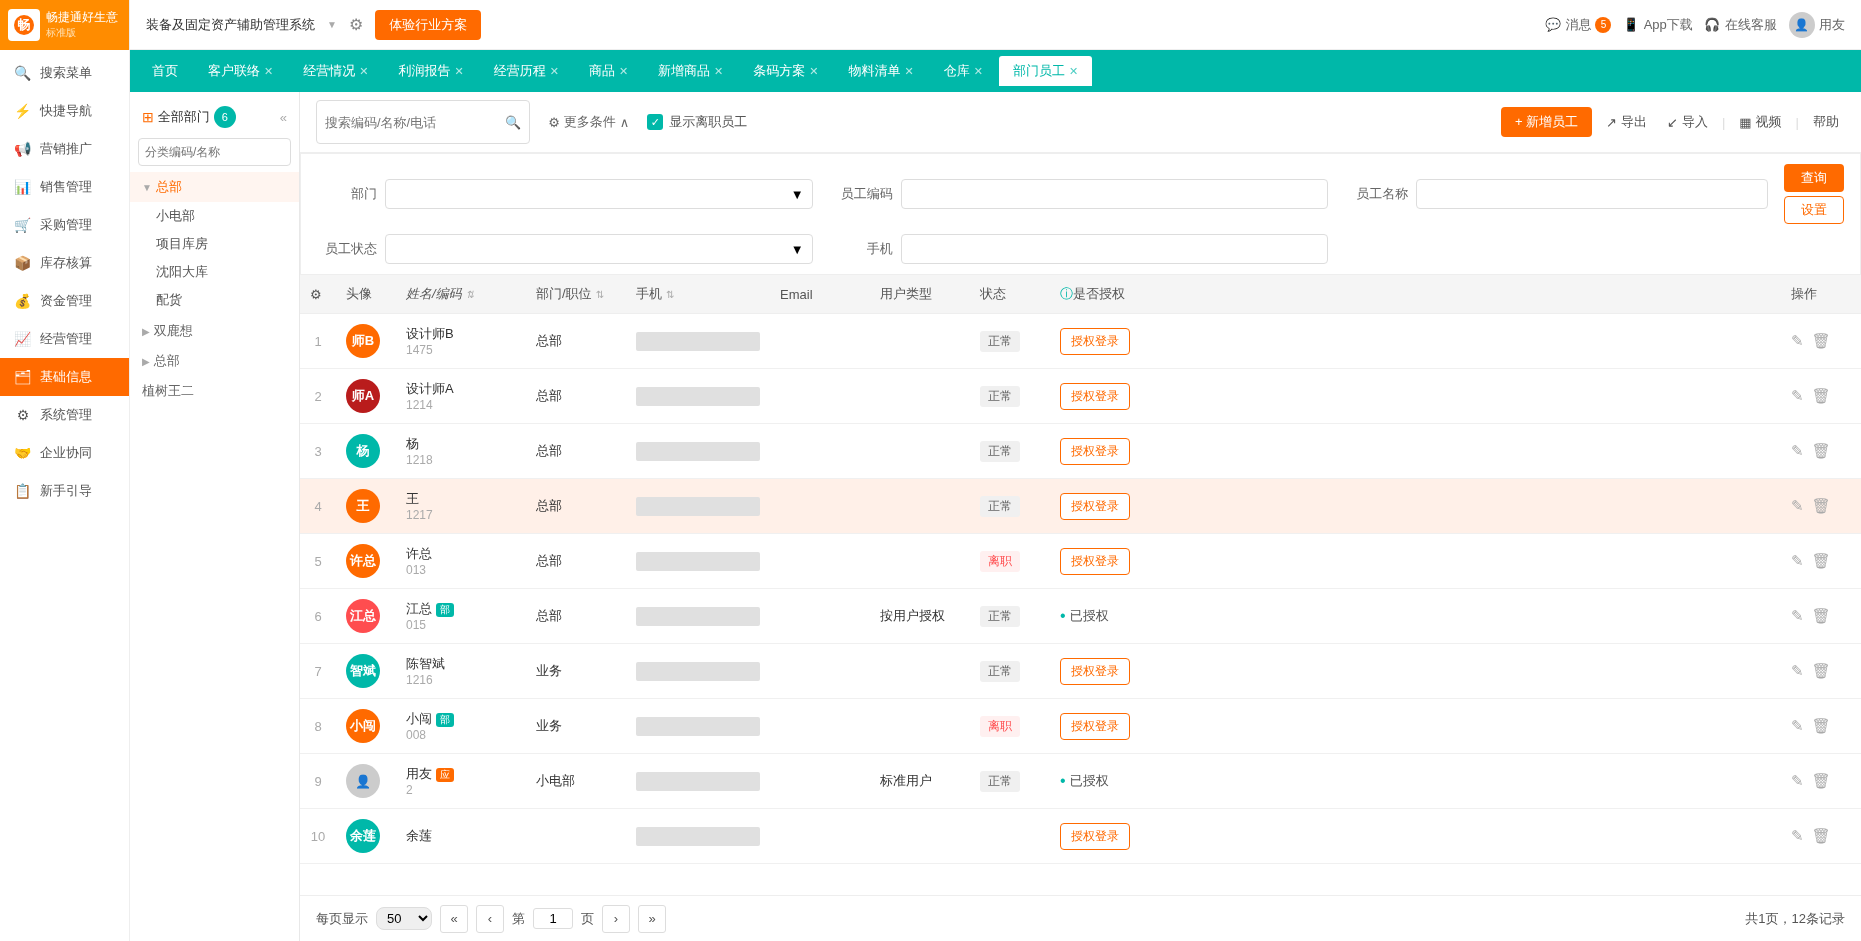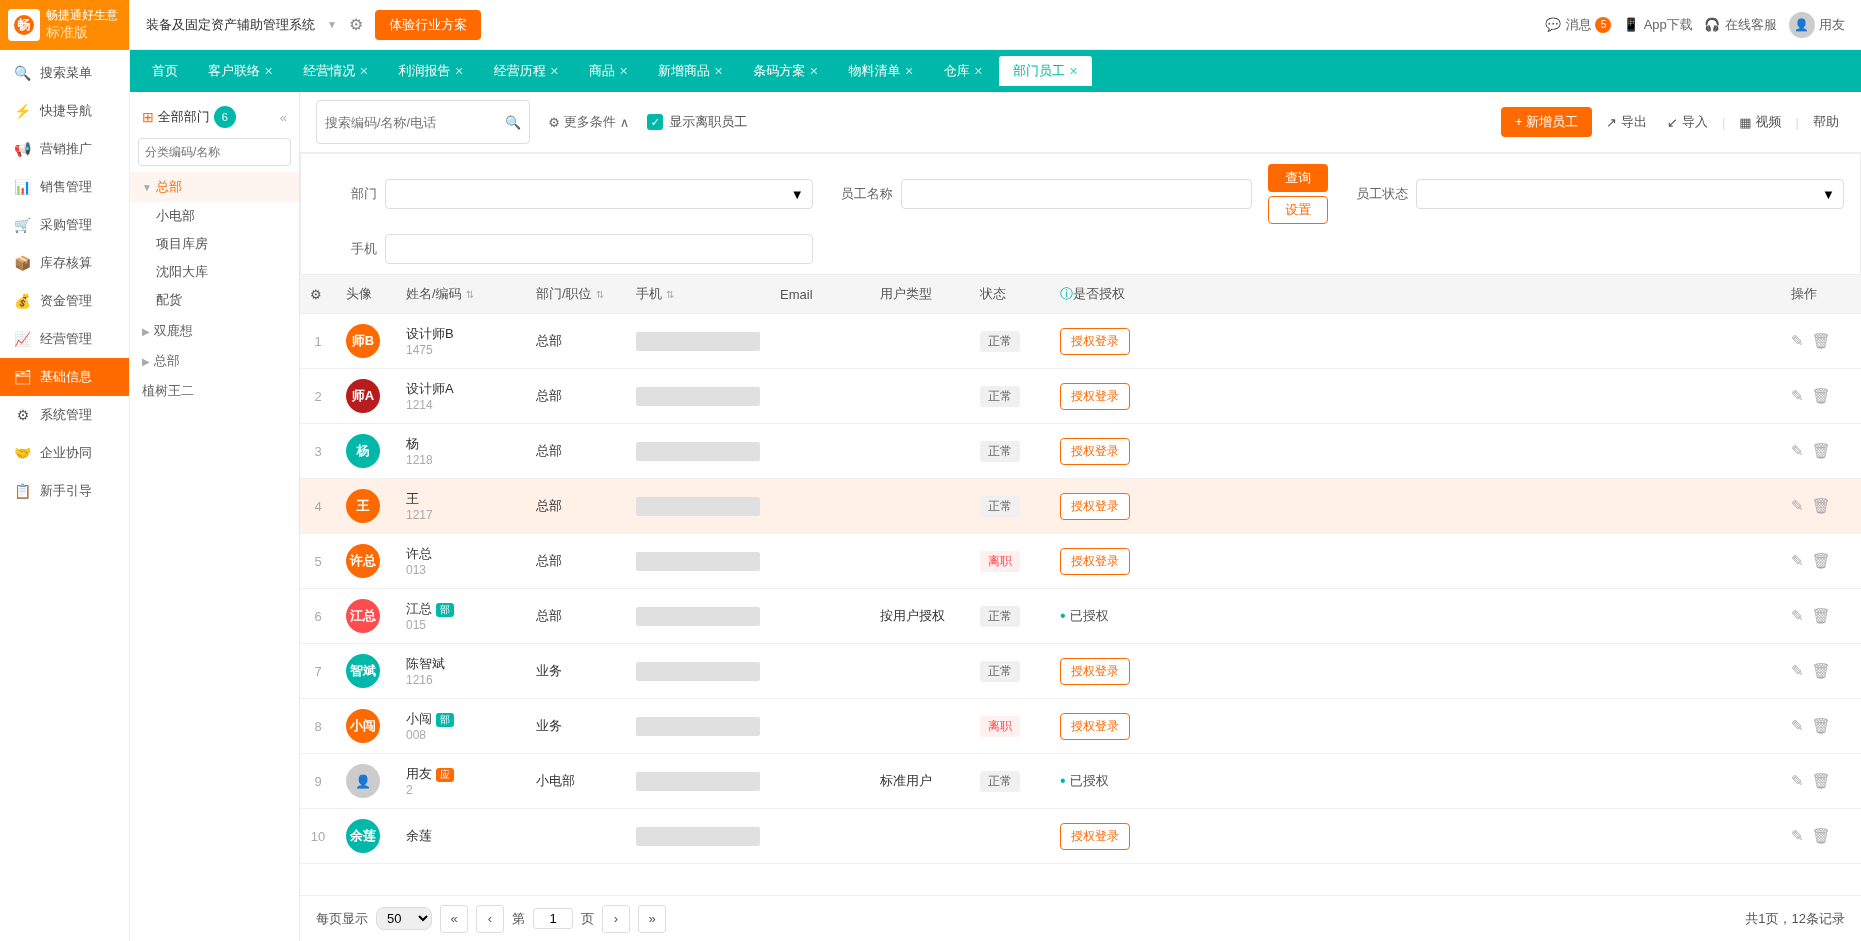--- a/index.html
+++ b/index.html
@@ -4,21 +4,21 @@
   <style>
     * { box-sizing: border-box; margin: 0; padding: 0; font-family: "Microsoft YaHei", "PingFang SC", sans-serif; font-size: 13px; }
     body { display: flex; height: 941px; overflow: hidden; background: #f5f5f5; }
 
     
     .sidebar { width: 130px; background: #fff; border-right: 1px solid #eee; display: flex; flex-direction: column; flex-shrink: 0; }
     .sidebar-logo { background: #ff8c00; padding: 10px 8px; display: flex; align-items: center; gap: 6px; height: 50px; }
     .sidebar-logo-icon { width: 32px; height: 32px; background: #fff; border-radius: 4px; display: flex; align-items: center; justify-content: center; }
     .sidebar-logo-icon svg { width: 22px; height: 22px; }
     .sidebar-logo-text { color: #fff; font-size: 12px; line-height: 1.3; }
-    .sidebar-logo-badge { font-size: 14px; color: #ffe0b2; }
+    .sidebar-logo-badge { font-size: 10px; color: #ffe0b2; }
     .sidebar-nav { flex: 1; overflow-y: auto; padding: 4px 0; }
     .sidebar-item { display: flex; align-items: center; gap: 8px; padding: 10px 14px; cursor: pointer; color: #555; font-size: 13px; }
     .sidebar-item.active { background: #ff6a00; color: #fff; }
     .sidebar-item-icon { width: 18px; text-align: center; font-size: 14px; }
 
     
     .main { flex: 1; display: flex; flex-direction: column; overflow: hidden; }
 
     
     .topbar { height: 50px; background: #fff; border-bottom: 1px solid #eee; display: flex; align-items: center; padding: 0 16px; gap: 12px; }
@@ -328,20 +328,24 @@
 
       <div class="filter-panel">
         <div class="filter-row">
           <span class="filter-label">部门</span>
           <div class="filter-select" style="flex:1;border:1px solid #ddd;border-radius:4px;height:30px;padding:0 8px;display:flex;align-items:center;justify-content:space-between;cursor:pointer;">
             <span></span>
             <span>▼</span>
           </div>
         </div>
         <div class="filter-row">
+          <span class="filter-label">员工编码</span>
+          <input class="filter-input" type="text" style="">
+        </div>
+        <div class="filter-row">
           <span class="filter-label">员工名称</span>
           <input class="filter-input" type="text" style="">
           <div style="display:flex;flex-direction:column;gap:4px;margin-left:8px;">
             <button class="btn-query">查询</button>
             <button class="btn-reset">设置</button>
           </div>
         </div>
         <div class="filter-row">
           <span class="filter-label">员工状态</span>
           <div class="filter-select" style="flex:1;border:1px solid #ddd;border-radius:4px;height:30px;padding:0 8px;display:flex;align-items:center;justify-content:space-between;cursor:pointer;">
@@ -354,21 +358,21 @@
           <input class="filter-input" type="text" style="">
         </div>
       </div>
 
       <div class="table-wrap">
         <table>
           <thead>
             <tr>
               <th style="width:36px;"><span>⚙</span></th>
               <th style="width:60px;">头像</th>
-              <th style="width:130px;">
+              <th style="width:130px;font-style:italic;">
                 <div class="th-sort">
                     <span>姓名/编码</span>
                     <span class="sort-icon">⇅</span>
                   </div>
               </th>
               <th style="width:100px;">
                 <div class="th-sort">
                     <span>部门/职位</span>
                     <span class="sort-icon">⇅</span>
                   </div>

